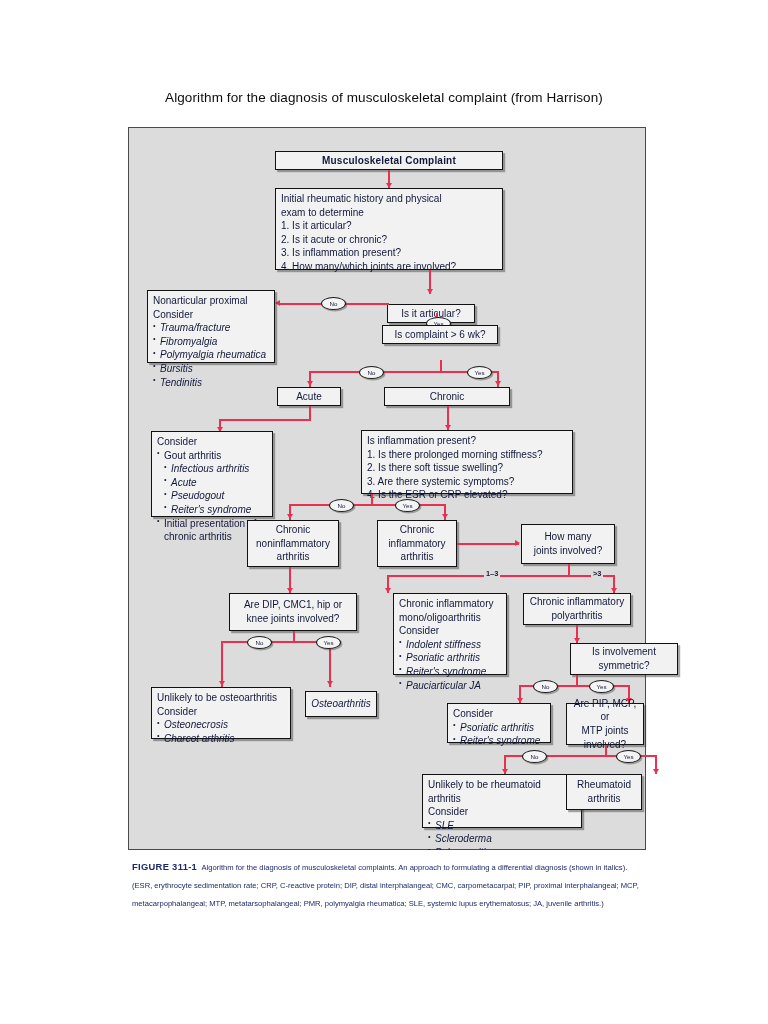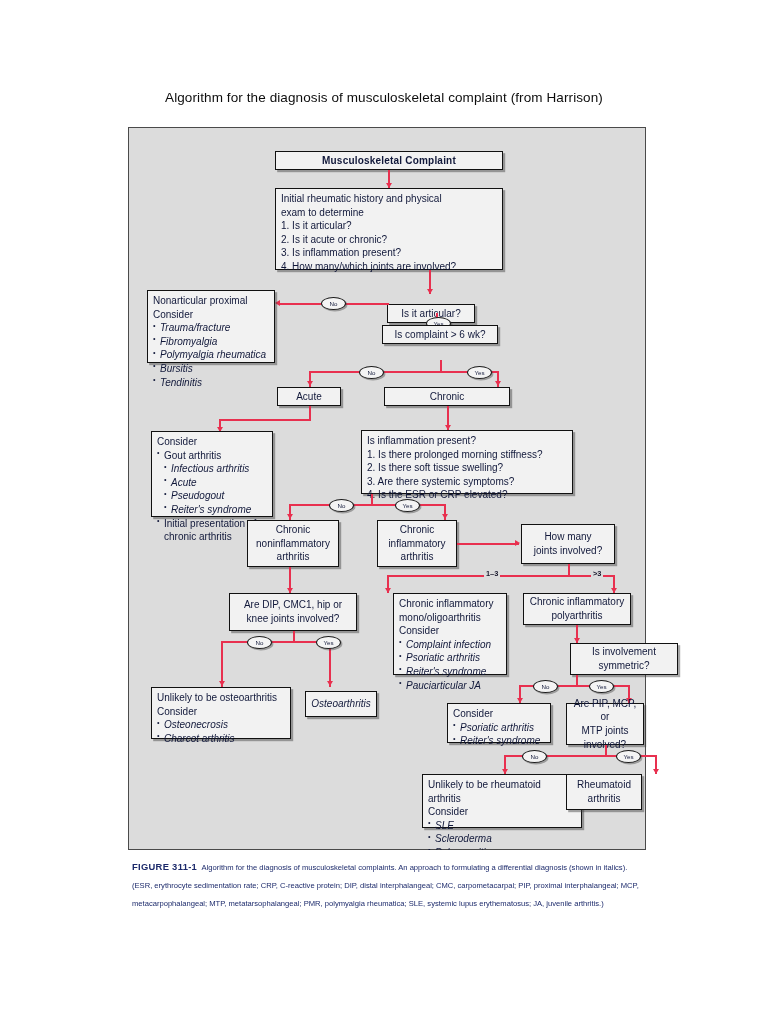--- a/index.html
+++ b/index.html
@@ -294,21 +294,21 @@
   <div class="node center" style="left:100px; top:465px; width:128px; height:38px;">
     <span class="lines">Are DIP, CMC1, hip or
 knee joints involved?</span>
   </div>
 
   <div class="node" style="left:264px; top:465px; width:114px; height:82px;">
     <div class="lines">Chronic inflammatory
 mono/oligoarthritis</div>
     <div>Consider</div>
     <ul>
-      <li class="ital">Complaint infection</li>
+      <li class="ital">Indolent stiffness</li>
       <li class="ital">Psoriatic arthritis</li>
       <li class="ital">Reiter's syndrome</li>
       <li class="ital">Pauciarticular JA</li>
     </ul>
   </div>
 
   <div class="node center" style="left:394px; top:465px; width:108px; height:32px;">
     <span class="lines">Chronic inflammatory
 polyarthritis</span>
   </div>

